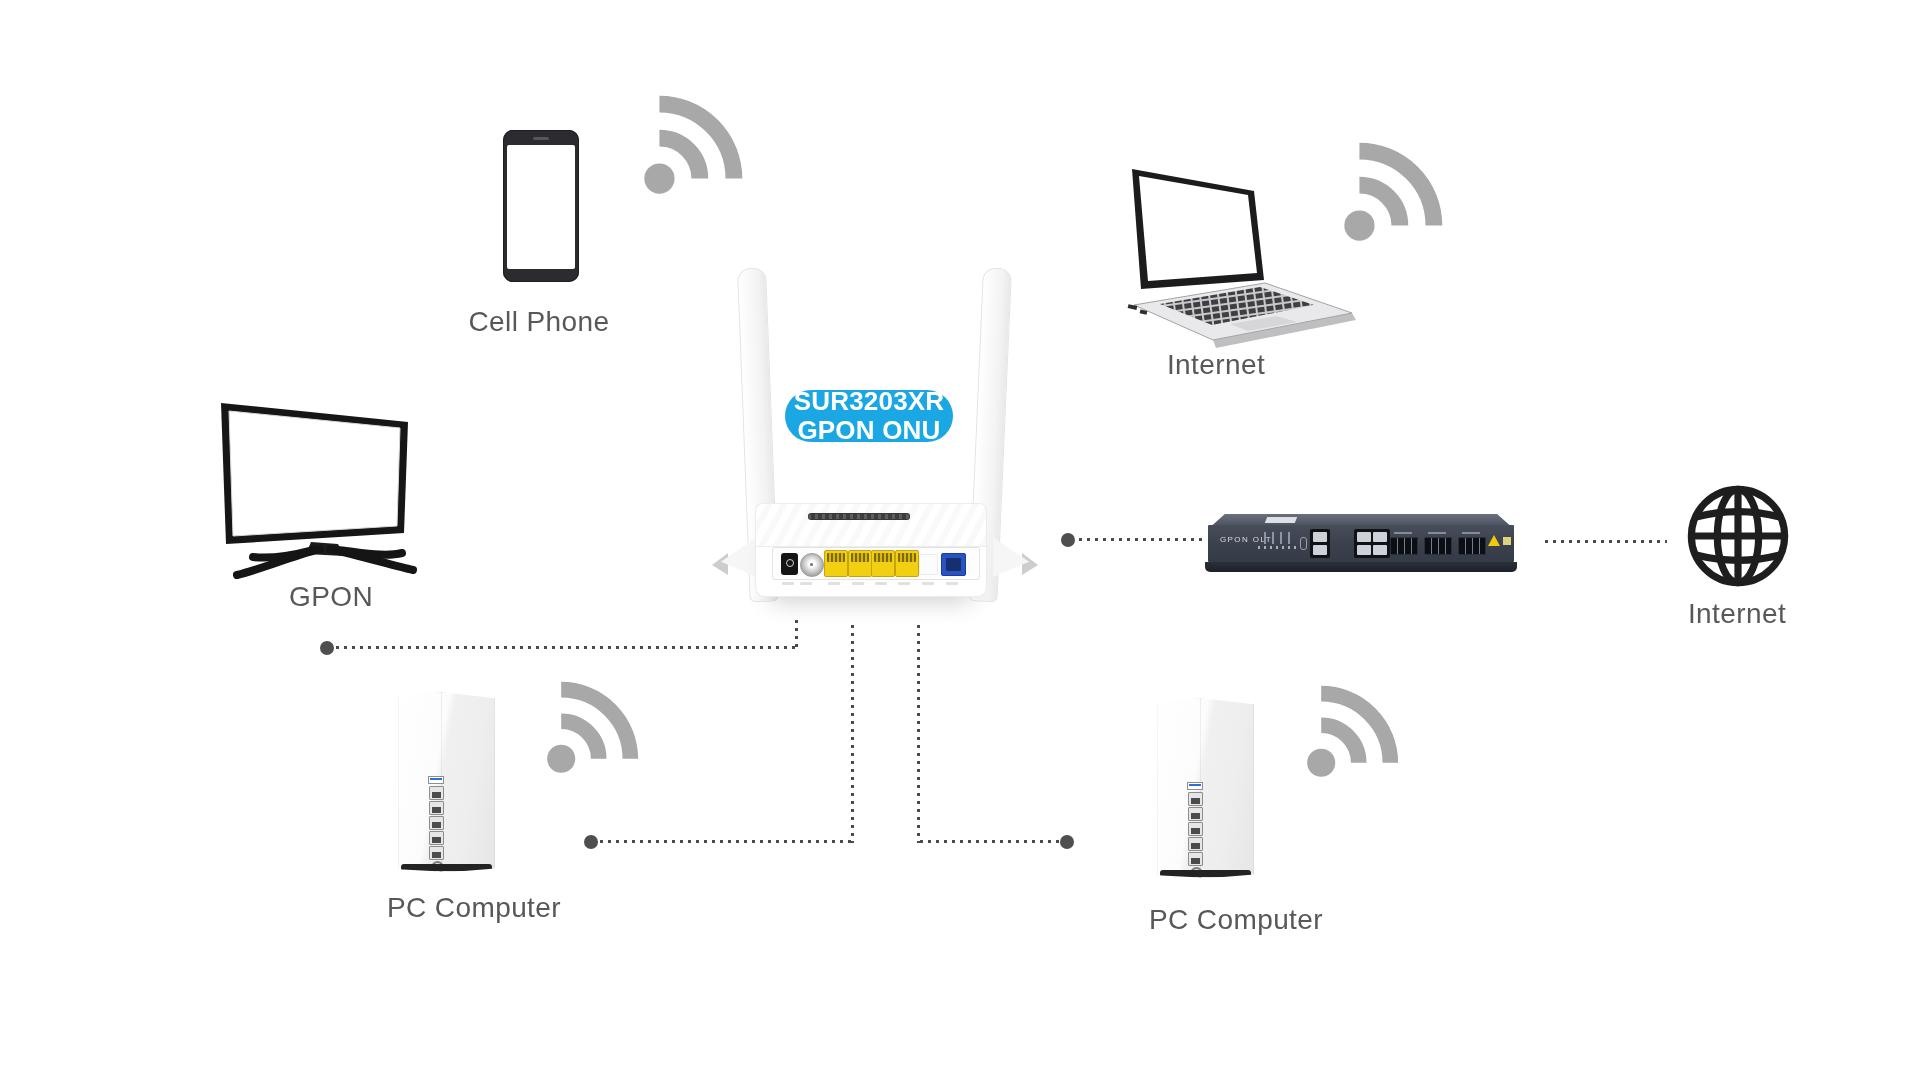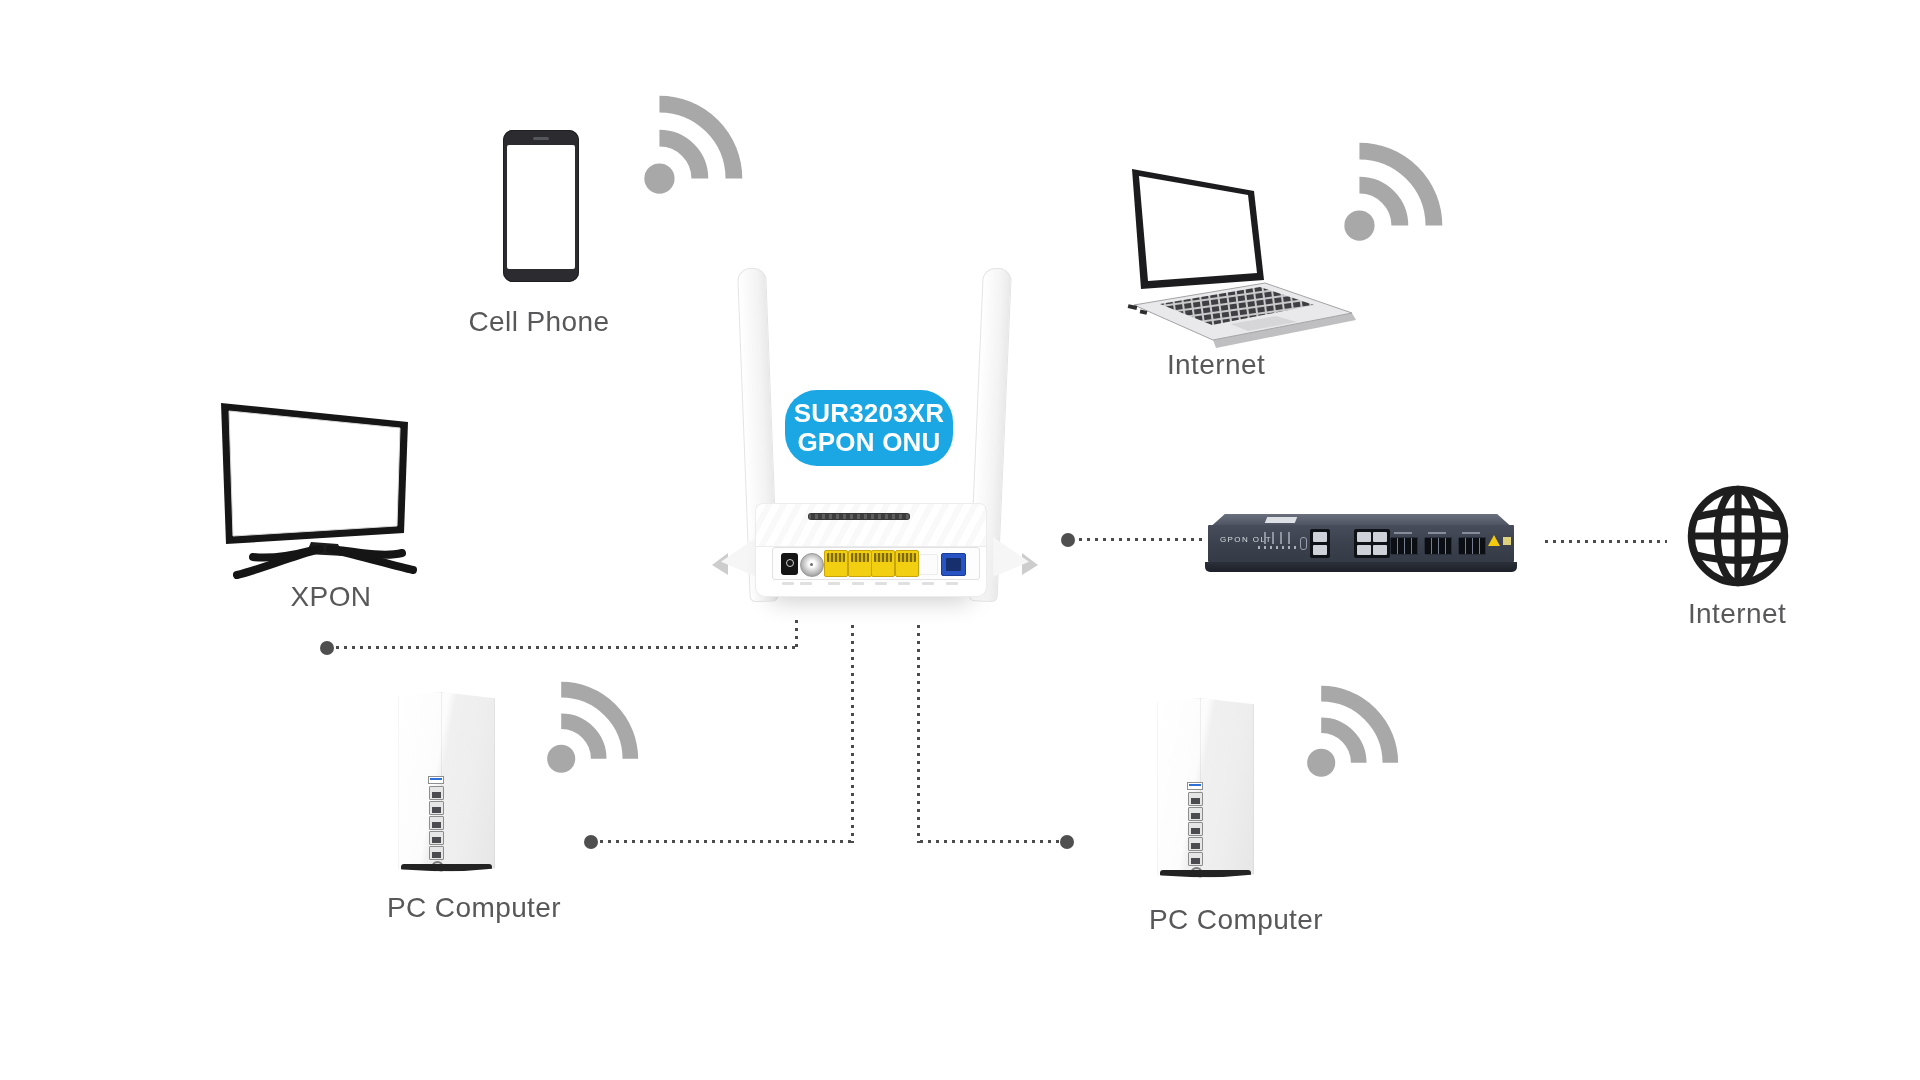--- a/index.html
+++ b/index.html
@@ -58,21 +58,21 @@
   .p-lan{position:absolute;top:2px;width:22px;height:25px;background:#f3cf12;border:1px solid #c8a40b;border-radius:2px;}
   .p-lan i{position:absolute;left:2px;top:2px;right:2px;height:9px;background:#caa50a;
            background-image:repeating-linear-gradient(90deg,#7a6a00 0 2px,#d8b40e 2px 4px);border-radius:1px;}
   .p-blank{position:absolute;left:146px;top:6px;width:17px;height:19px;background:#fcfcfc;
            border:1px solid #ececec;border-radius:2px;}
   .p-pon{position:absolute;left:168px;top:5px;width:23px;height:21px;background:#2853c5;
          border:1px solid #1c3d96;border-radius:2px;}
   .p-pon i{position:absolute;left:4px;top:4px;right:4px;bottom:4px;background:#16306e;border-radius:1px;}
   .port-tag{position:absolute;top:78px;width:12px;height:3px;background:#e0e0e0;border-radius:1px;}
 
-  .badge{position:absolute;left:65px;top:125px;width:168px;height:76px;background:#1BA7E3;border-radius:32px;
+  .badge{position:absolute;left:65px;top:125px;width:168px;height:52px;background:#1BA7E3;border-radius:32px;
          color:#ffffff;font-weight:bold;font-size:26px;line-height:29px;text-align:center;
          display:flex;flex-direction:column;justify-content:center;letter-spacing:.2px;}
 
   
   .olt{position:absolute;left:1208px;top:514px;width:306px;height:58px;}
   .olt-topface{position:absolute;left:0;right:0;top:0;height:11px;
                background:linear-gradient(180deg,#6a707c,#4e5462);
                clip-path:polygon(1.5% 100%,5.5% 0,94.5% 0,98.5% 100%);}
   .olt-sticker{position:absolute;left:58px;top:3px;width:30px;height:6px;background:#dde0e4;transform:skewX(-22deg);}
   .olt-body{position:absolute;left:0;right:0;top:11px;height:37px;border-radius:1px;
@@ -190,21 +190,21 @@
     <polygon points="7,7 194,26 190,137 12,148" fill="#161616"></polygon>
     <polygon points="15,15 186,32 183,130 19,140" fill="#ffffff" stroke="#d9d9d9" stroke-width="1"></polygon>
     <polygon points="97,146 124,148 130,160 92,158" fill="#1d1d1d"></polygon>
     <g fill="none" stroke="#151515" stroke-width="8" stroke-linecap="round">
       <path d="M106,153 C76,161 44,174 23,179"></path>
       <path d="M116,153 C148,160 180,170 199,174"></path>
       <path d="M99,154 C80,159 56,163 39,161"></path>
       <path d="M124,154 C146,157 172,161 188,157"></path>
     </g>
   </svg>
-  <div class="dev-label" style="left:181px;top:581px;">XPON</div>
+  <div class="dev-label" style="left:181px;top:581px;">GPON</div>
 
   <div class="router">
     <div class="fin-shadow left"></div>
     <div class="fin-shadow right"></div>
     <div class="antenna left"></div>
     <div class="antenna right"></div>
     <div class="fin left"></div>
     <div class="fin right"></div>
 
     <div class="router-body">

